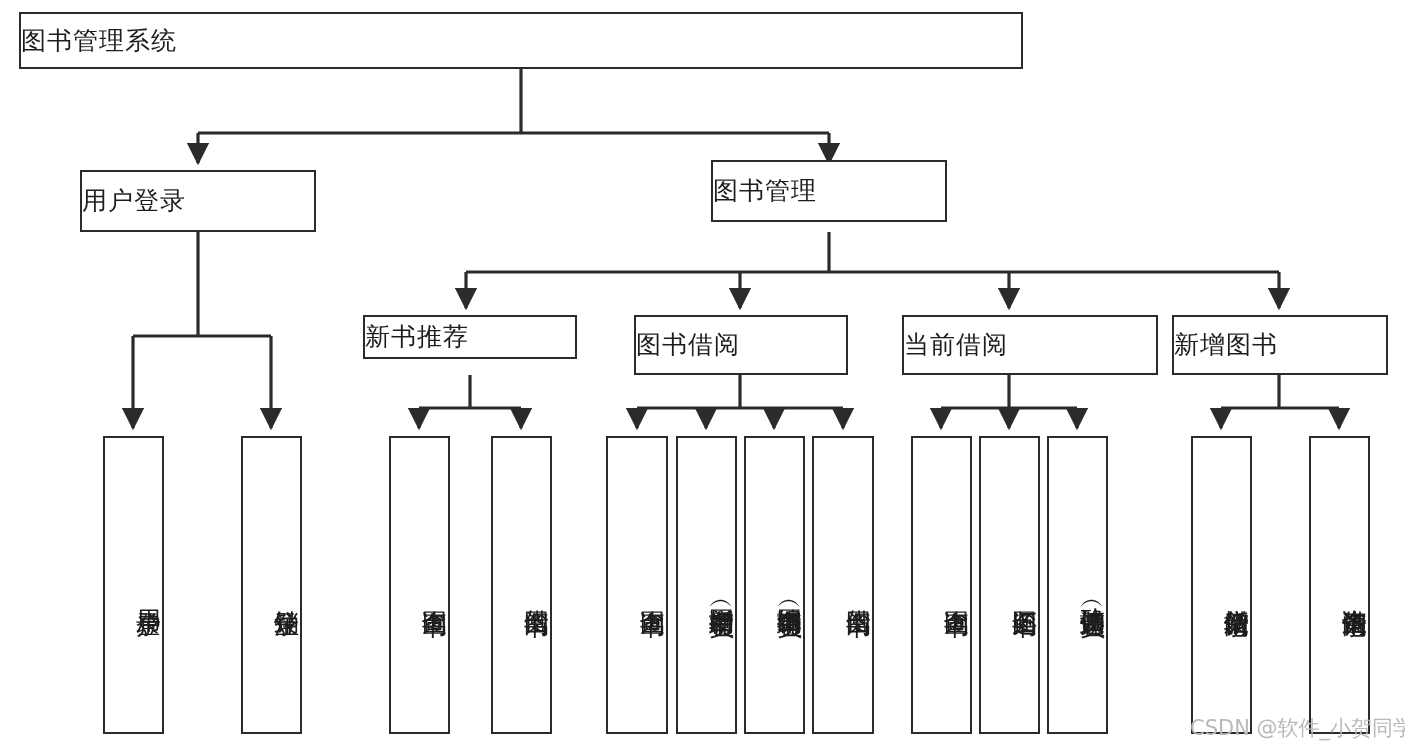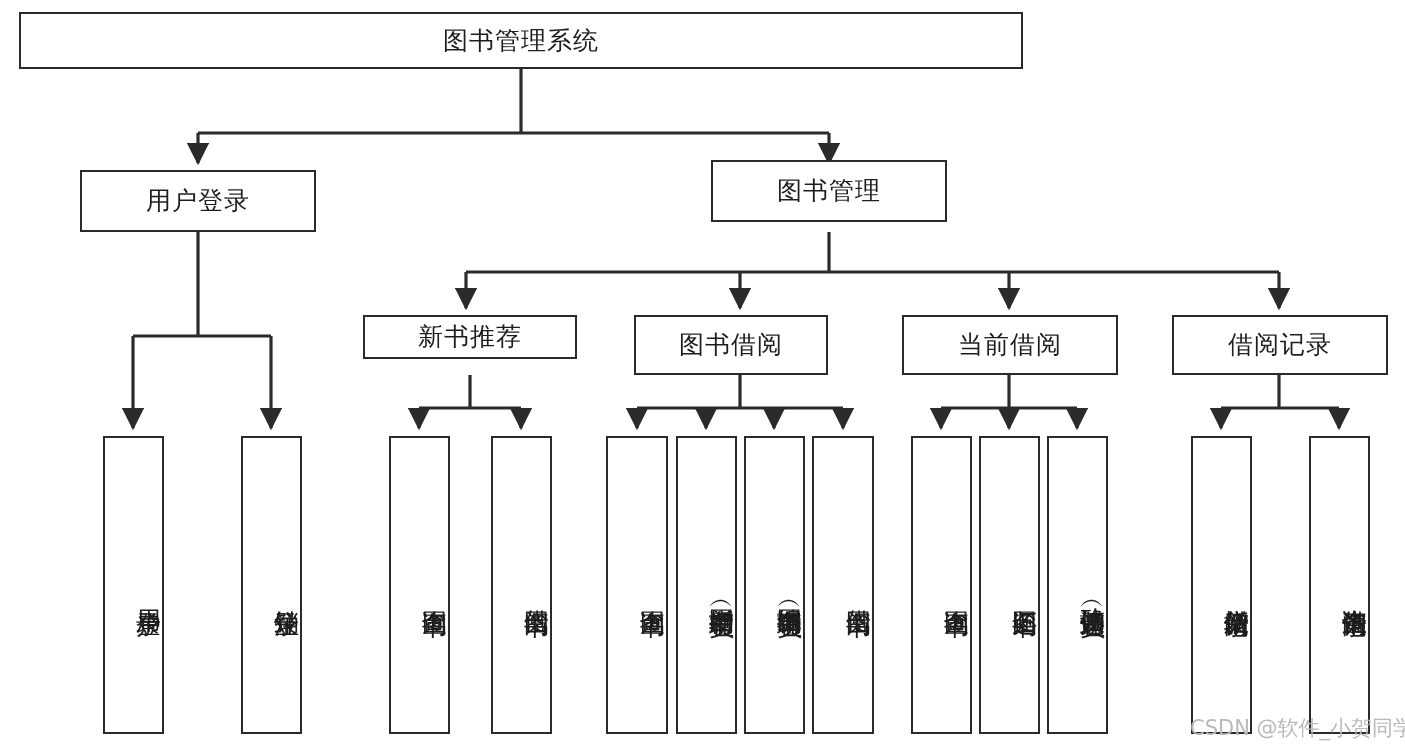--- a/index.html
+++ b/index.html
@@ -25,21 +25,21 @@
     width: 1405px;
     height: 747px;
   }
   .node {
     position: absolute;
     box-sizing: border-box;
     background: #ffffff;
     border: 2.5px solid #2b2b2b;
     display: flex;
     align-items: center;
-    justify-content: center;
+    justify-content: flex-start;
     color: #1d1d1d;
     z-index: 2;
   }
   .node-h {
     font-size: 25px;
     letter-spacing: 1px;
     line-height: 1.1;
     white-space: nowrap;
   }
   .node-v {
@@ -131,28 +131,28 @@
   <div class="node node-h" style="left:80px; top:170px; width:236px; height:62px;">
     <span>用户登录</span>
   </div>
   <div class="node node-h" style="left:711px; top:160px; width:236px; height:62px;">
     <span>图书管理</span>
   </div>
 
   <div class="node node-h" style="left:363px; top:315px; width:214px; height:44px;">
     <span>新书推荐</span>
   </div>
-  <div class="node node-h" style="left:634px; top:315px; width:194px; height:60px;">
+  <div class="node node-h" style="left:634px; top:315px; width:214px; height:60px;">
     <span>图书借阅</span>
   </div>
-  <div class="node node-h" style="left:902px; top:315px; width:216px; height:60px;">
+  <div class="node node-h" style="left:902px; top:315px; width:256px; height:60px;">
     <span>当前借阅</span>
   </div>
   <div class="node node-h" style="left:1172px; top:315px; width:216px; height:60px;">
-    <span>借阅记录</span>
+    <span>新增图书</span>
   </div>
 
   <div class="node node-v" style="left:103px; top:436px; width:61px; height:298px;">
     <span class="vtext">用户登录</span>
   </div>
   <div class="node node-v" style="left:241px; top:436px; width:61px; height:298px;">
     <span class="vtext">注销登录</span>
   </div>
 
   <div class="node node-v" style="left:389px; top:436px; width:61px; height:298px;">

